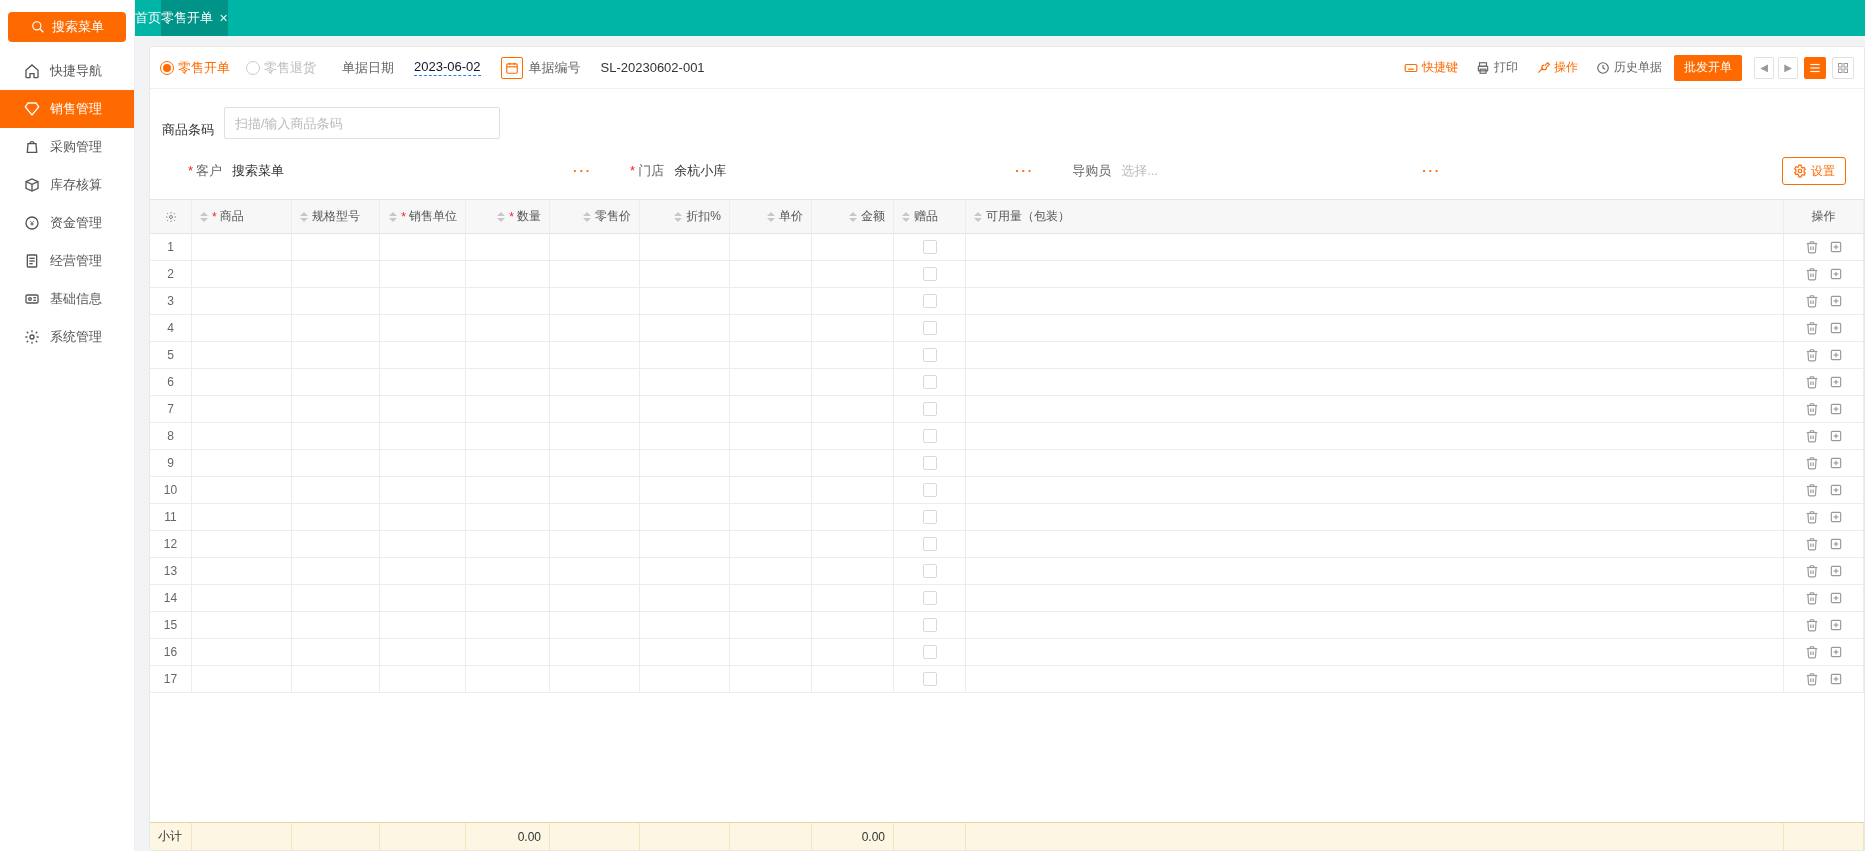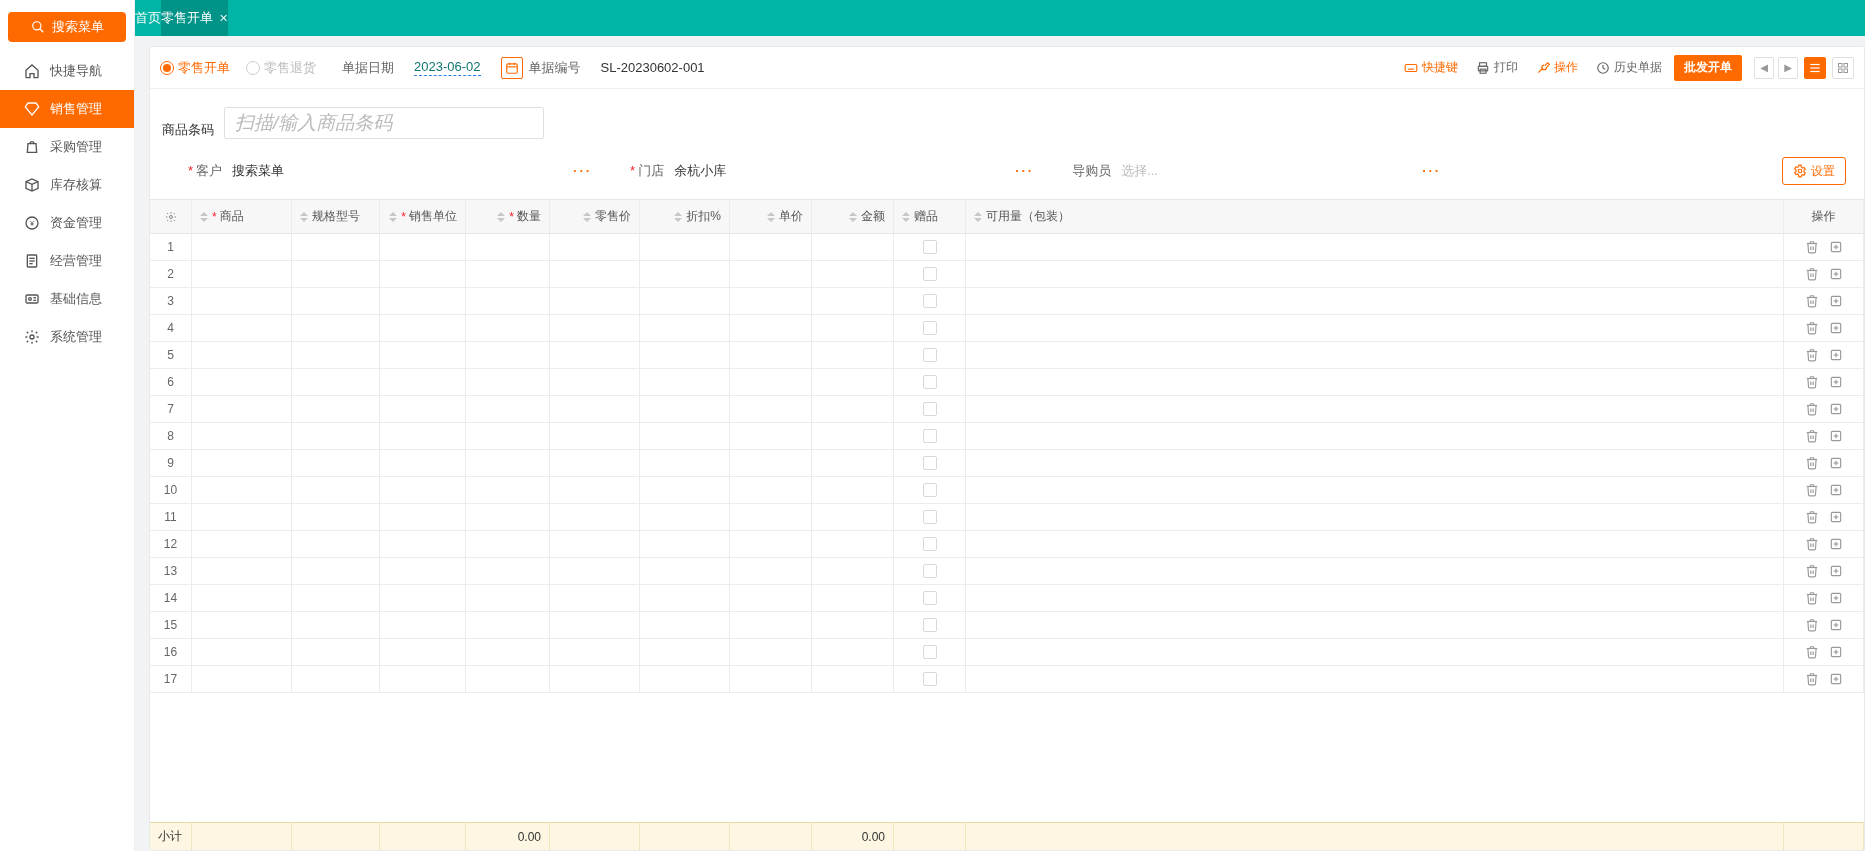--- a/index.html
+++ b/index.html
@@ -29,37 +29,37 @@
 .radio-group { display: flex; gap: 16px; margin-right: 20px; }
 .radio { display: flex; align-items: center; gap: 4px; cursor: pointer; }
 .ro { width: 14px; height: 14px; border: 1px solid #ccc; border-radius: 50%; display: inline-flex; align-items: center; justify-content: center; }
 .radio.on .ro { border-color: #ff6a00; }
 .radio.on .ro::after { content: ""; width: 8px; height: 8px; background: #ff6a00; border-radius: 50%; }
 .radio.on span { color: #ff6a00; }
 .radio.off span { color: #bbb; }
 
 .meta { display: flex; align-items: center; gap: 20px; color: #666; }
 .meta .val { color: #333; }
-.meta .val.blue { color: #0f766e; cursor: pointer; border-bottom: 1px dashed #2b7de9; padding-bottom: 1px; }
+.meta .val.blue { color: #0f172a; cursor: pointer; border-bottom: 1px dashed #2b7de9; padding-bottom: 1px; }
 .cal-btn { width: 22px; height: 22px; border: 1px solid #ff6a00; display: inline-flex; align-items: center; justify-content: center; border-radius: 2px; cursor: pointer; }
 
 .spacer { flex: 1; }
 .tb-action { display: flex; align-items: center; gap: 4px; color: #666; cursor: pointer; padding: 0 6px; font-size: 12px; }
 .tb-action.orange { color: #ff6a00; }
-.primary-btn { background: #ff6a00; color: #fff; height: 26px; padding: 0 10px; display: flex; align-items: center; border-radius: 2px; cursor: pointer; font-size: 12px; font-weight: bold; }
+.primary-btn { background: #ff6a00; color: #fff; height: 26px; padding: 0 10px; display: flex; align-items: center; border-radius: 2px; cursor: pointer; font-size: 12px; }
 .pager { display: flex; gap: 4px; margin-left: 6px; }
 .pager-btn { width: 20px; height: 22px; border: 1px solid #e0e0e0; display: inline-flex; align-items: center; justify-content: center; border-radius: 2px; color: #999; cursor: pointer; font-size: 10px; }
 .view-btn { width: 22px; height: 22px; display: inline-flex; align-items: center; justify-content: center; border-radius: 2px; cursor: pointer; }
 .view-btn.on { background: #ff6a00; color: #fff; }
 .view-btn.off { border: 1px solid #e0e0e0; color: #999; }
 
 
 .barcode-row { padding: 18px 12px 10px 12px; display: flex; align-items: flex-end; gap: 10px; }
 .barcode-label { color: #333; font-size: 13px; }
-.barcode-input { width: 320px; height: 32px; border: 1px solid #e0e0e0; border-radius: 2px; padding: 0 10px; font-size: 19px; outline: none; font-style: italic; }
+.barcode-input { width: 276px; height: 32px; border: 1px solid #e0e0e0; border-radius: 2px; padding: 0 10px; font-size: 13px; outline: none; }
 .barcode-input::placeholder { color: #bbb; }
 
 
 .filter-row { padding: 8px 18px 14px 30px; display: flex; align-items: center; gap: 30px; }
 .filter { display: flex; align-items: center; gap: 10px; margin-left: 8px; }
 .flabel { color: #666; font-size: 13px; }
 .req { color: #f5222d; margin-right: 3px; }
 .fval { min-width: 360px; display: flex; align-items: center; justify-content: space-between; gap: 10px; color: #333; border-bottom: 1px solid transparent; }
 .fval .dots { color: #ff6a00; cursor: pointer; font-weight: bold; letter-spacing: 2px; }
 .fval.placeholder { color: #bbb; }

